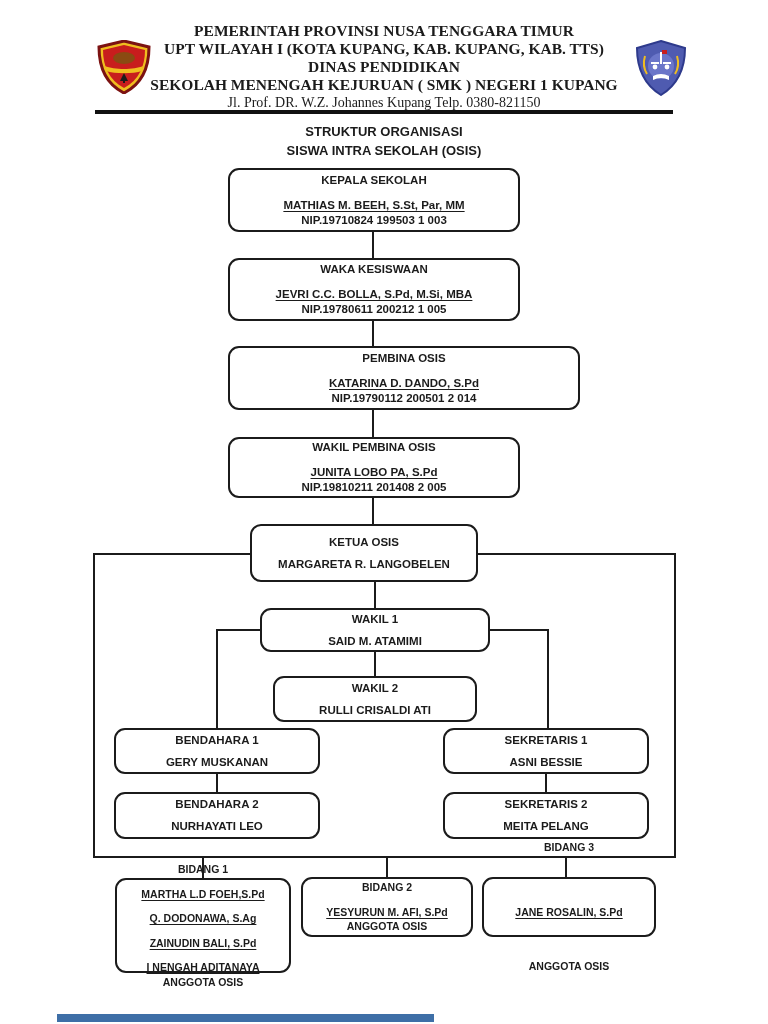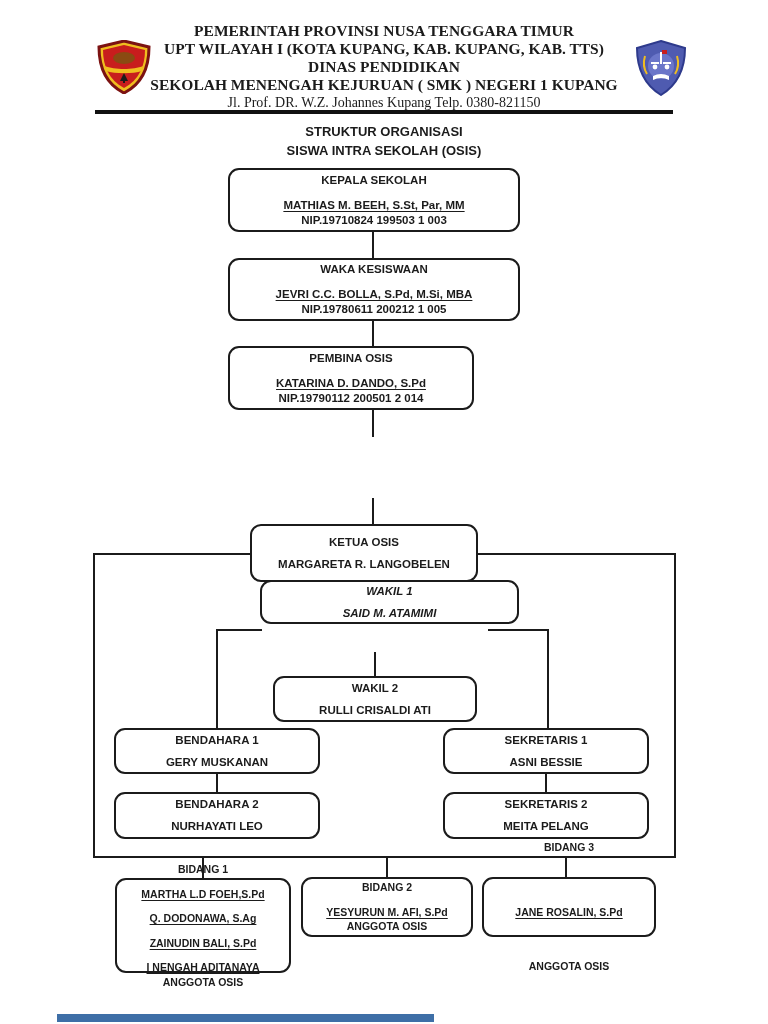--- a/index.html
+++ b/index.html
@@ -97,33 +97,38 @@
     <div class="u gap">MATHIAS M. BEEH, S.St, Par, MM</div>
     <div>NIP.19710824 199503 1 003</div>
   </div>
 
   <div class="node" style="left:228px;top:258px;width:292px;height:63px;">
     <div>WAKA KESISWAAN</div>
     <div class="u gap">JEVRI C.C. BOLLA, S.Pd, M.Si, MBA</div>
     <div>NIP.19780611 200212 1 005</div>
   </div>
 
-  <div class="node" style="left:228px;top:346px;width:246px;height:64px;">
+  <div class="node" style="left:228px;top:346px;width:352px;height:64px;">
     <div>PEMBINA OSIS</div>
     <div class="u gap">KATARINA D. DANDO, S.Pd</div>
     <div>NIP.19790112 200501 2 014</div>
   </div>
 
+  <div class="node" style="left:228px;top:437px;width:292px;height:61px;">
+    <div>WAKIL PEMBINA OSIS</div>
+    <div class="u gap">JUNITA LOBO PA, S.Pd</div>
+    <div>NIP.19810211 201408 2 005</div>
+  </div>
 
   <div class="node" style="left:250px;top:524px;width:228px;height:58px;">
     <div>KETUA OSIS</div>
     <div class="gap">MARGARETA R. LANGOBELEN</div>
   </div>
 
-  <div class="node" style="left:260px;top:580px;width:259px;height:44px;font-style:italic;">
+  <div class="node" style="left:260px;top:608px;width:230px;height:44px;">
     <div>WAKIL 1</div>
     <div class="gap">SAID M. ATAMIMI</div>
   </div>
 
   <div class="node" style="left:273px;top:676px;width:204px;height:46px;">
     <div>WAKIL 2</div>
     <div class="gap">RULLI CRISALDI ATI</div>
   </div>
 
   <div class="node" style="left:114px;top:728px;width:206px;height:46px;">

